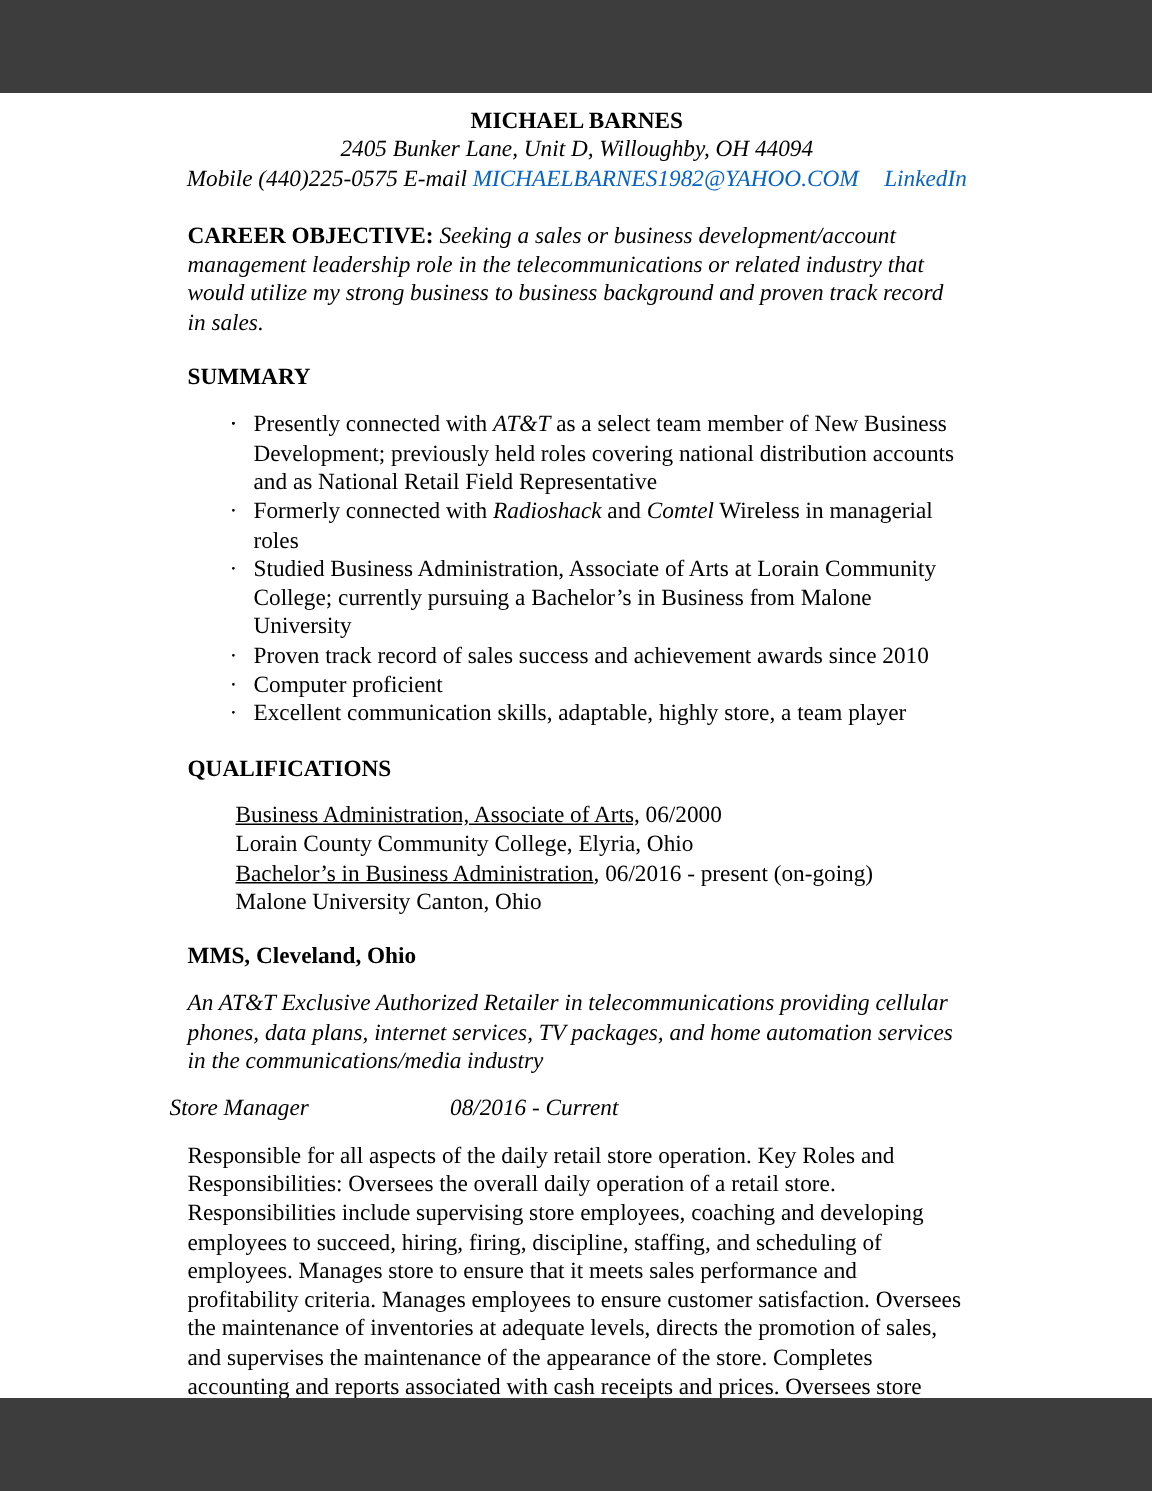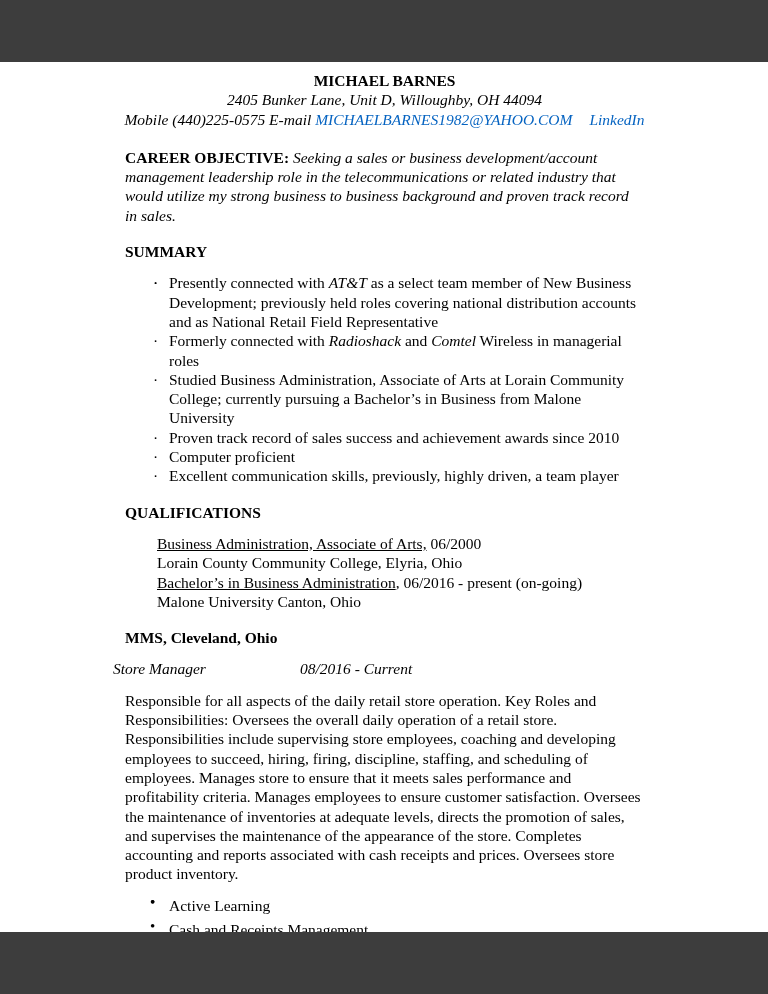--- a/index.html
+++ b/index.html
@@ -62,36 +62,37 @@
 
     <section>
       <h2 class="sec-title">SUMMARY</h2>
       <ul class="blist">
         <li><span class="mk">·</span></li>
         <li><span class="mk">·</span><span>Presently connected with </span><span class="ital">AT&amp;T</span><span> as a select team member of New Business Development; previously held roles covering national distribution accounts and as National Retail Field Representative</span></li>
         <li><span class="mk">·</span><span>Formerly connected with </span><span class="ital">Radioshack</span><span> and </span><span class="ital">Comtel</span><span> Wireless in managerial roles</span></li>
         <li><span class="mk">·</span><span>Studied Business Administration, Associate of Arts at Lorain Community College; currently pursuing a Bachelor’s in Business from Malone University</span></li>
         <li><span class="mk">·</span><span>Proven track record of sales success and achievement awards since 2010</span></li>
         <li><span class="mk">·</span><span>Computer proficient</span></li>
-        <li><span class="mk">·</span><span>Excellent communication skills, previously, highly driven, a team player</span></li>
+        <li><span class="mk">·</span><span>Excellent communication skills, adaptable, highly store, a team player</span></li>
       </ul>
     </section>
 
     <section>
       <h2 class="sec-title">QUALIFICATIONS</h2>
       <div class="qlines">
         <div><span class="und">Business Administration, Associate of Arts,</span><span> 06/2000</span></div>
         <div><span>Lorain County Community College, Elyria, Ohio</span></div>
         <div><span class="und">Bachelor’s in Business Administration</span><span>, 06/2016 - present (on-going)</span></div>
         <div><span>Malone University Canton, Ohio</span></div>
       </div>
     </section>
 
     <section class="xp">
       <h3 class="bold">MMS, Cleveland, Ohio</h3>
+      <p class="ital">An AT&amp;T Exclusive Authorized Retailer in telecommunications providing cellular phones, data plans, internet services, TV packages, and home automation services in the communications/media industry</p>
       <div><span class="ital rolename">Store Manager</span><span class="ital">08/2016 - Current</span></div>
       <p>Responsible for all aspects of the daily retail store operation. Key Roles and Responsibilities: Oversees the overall daily operation of a retail store. Responsibilities include supervising store employees, coaching and developing employees to succeed, hiring, firing, discipline, staffing, and scheduling of employees. Manages store to ensure that it meets sales performance and profitability criteria. Manages employees to ensure customer satisfaction. Oversees the maintenance of inventories at adequate levels, directs the promotion of sales, and supervises the maintenance of the appearance of the store. Completes accounting and reports associated with cash receipts and prices. Oversees store product inventory.</p>
       <ul class="xbl">
         <li><span class="bb">•</span></li>
         <li><span class="bb">•</span><span>Active Learning</span></li>
         <li><span class="bb">•</span><span>Cash and Receipts Management</span></li>
       </ul>
     </section>
 
   </div>

